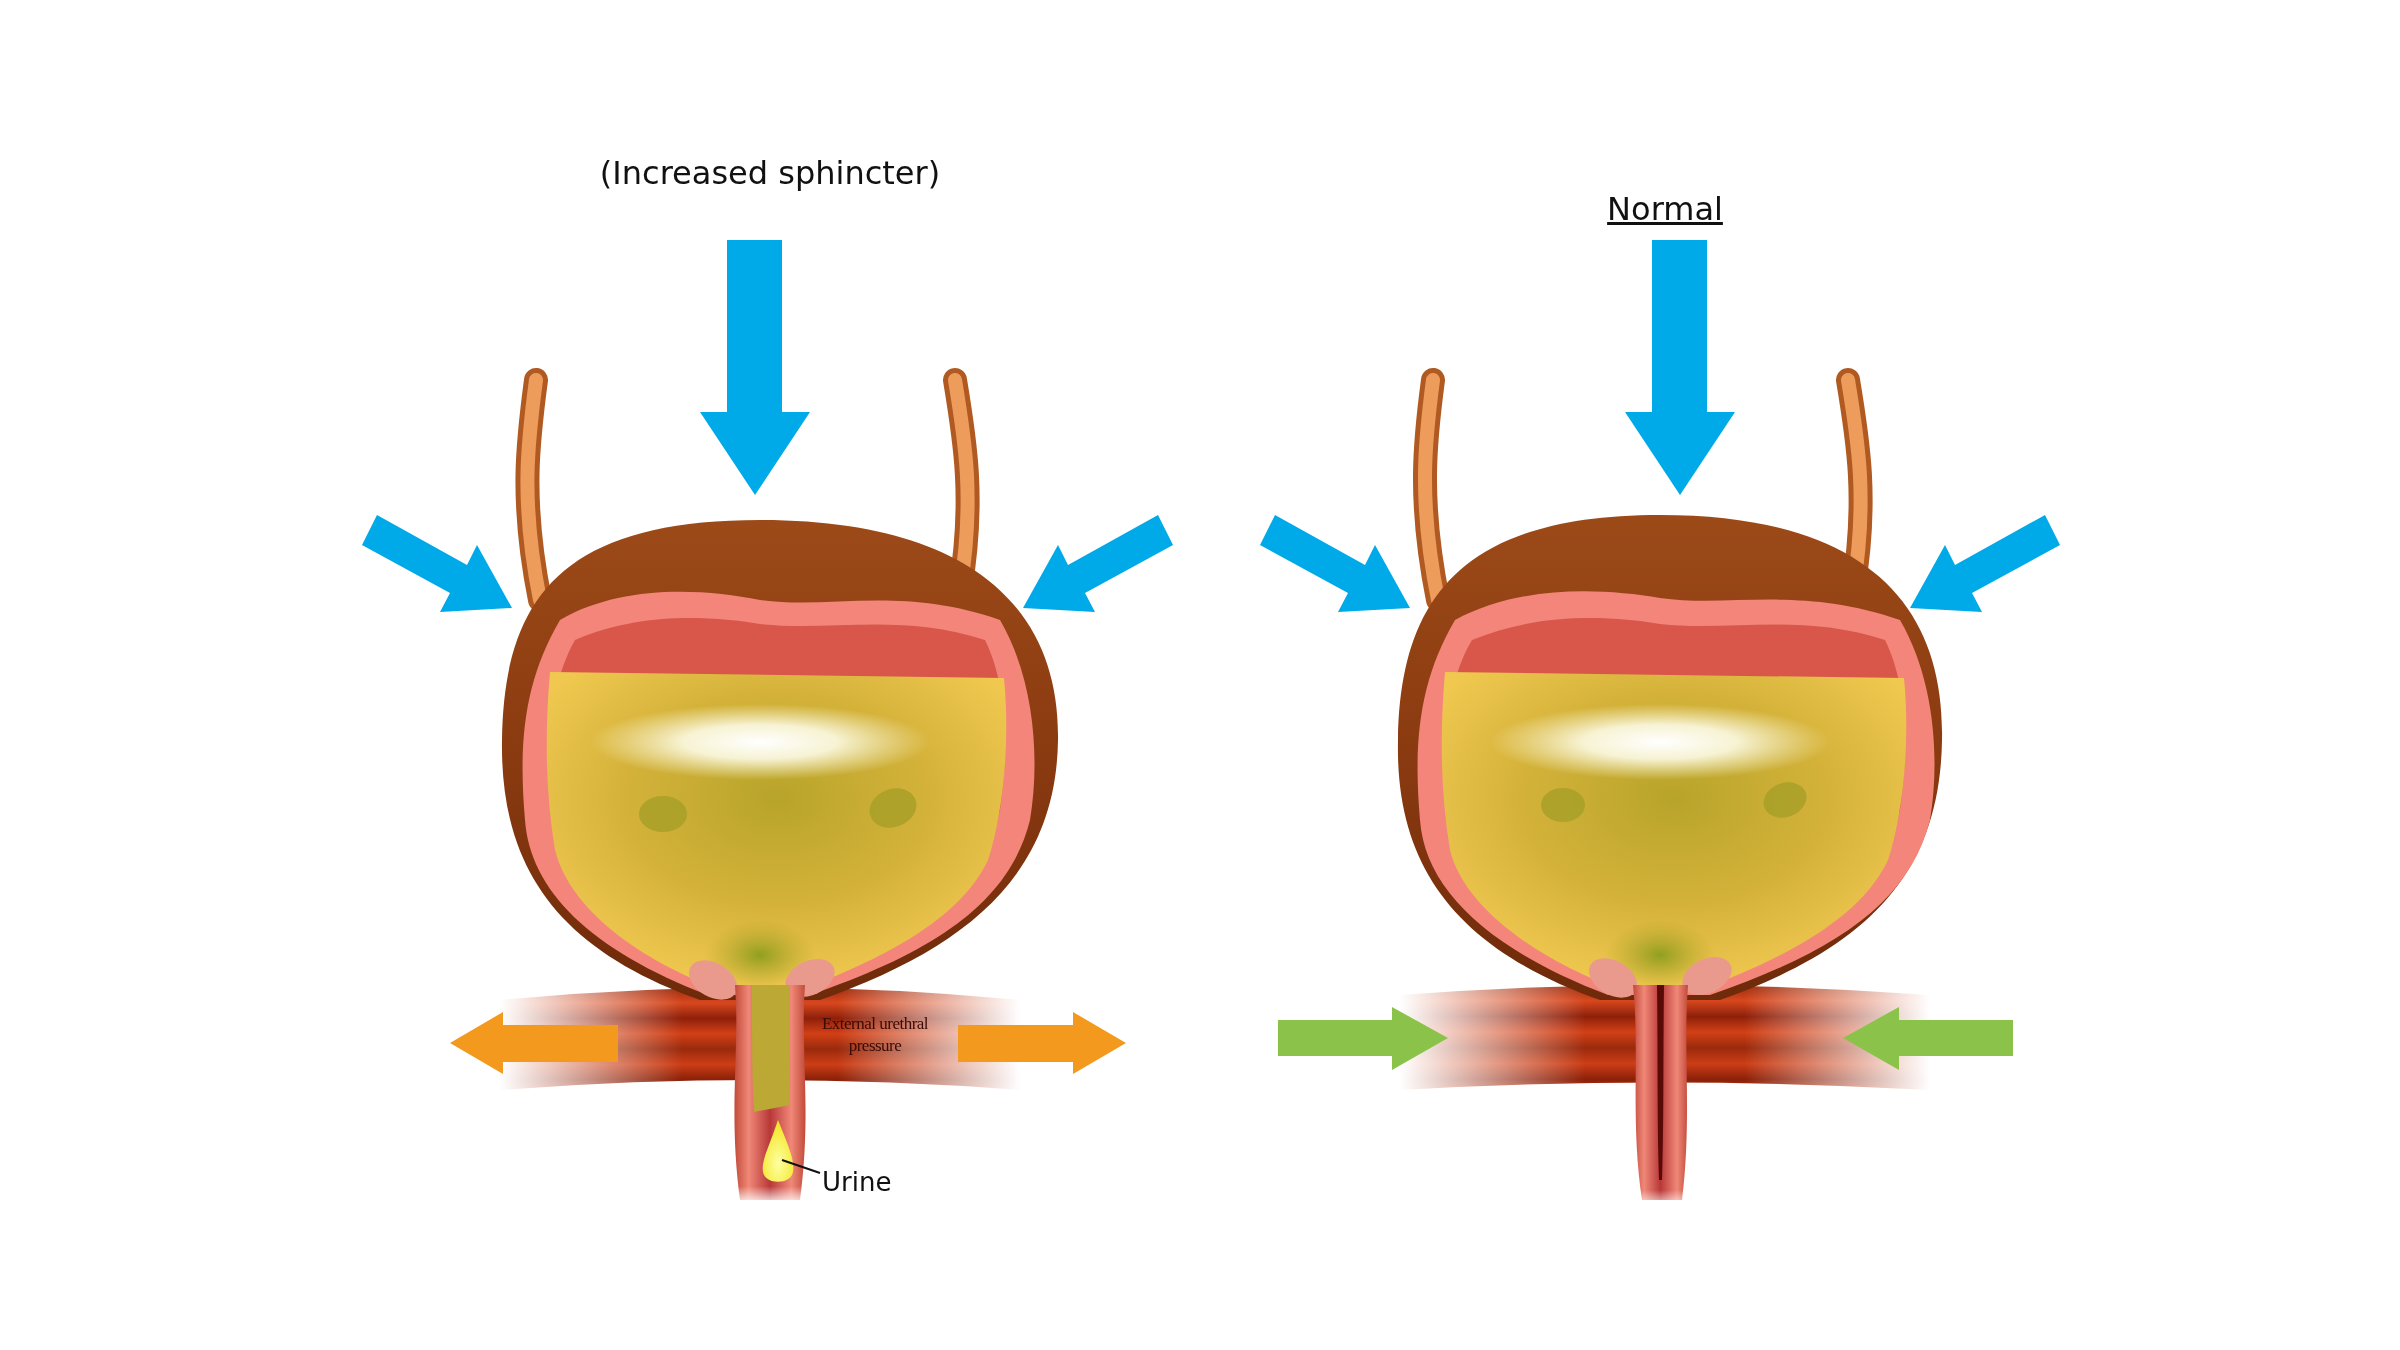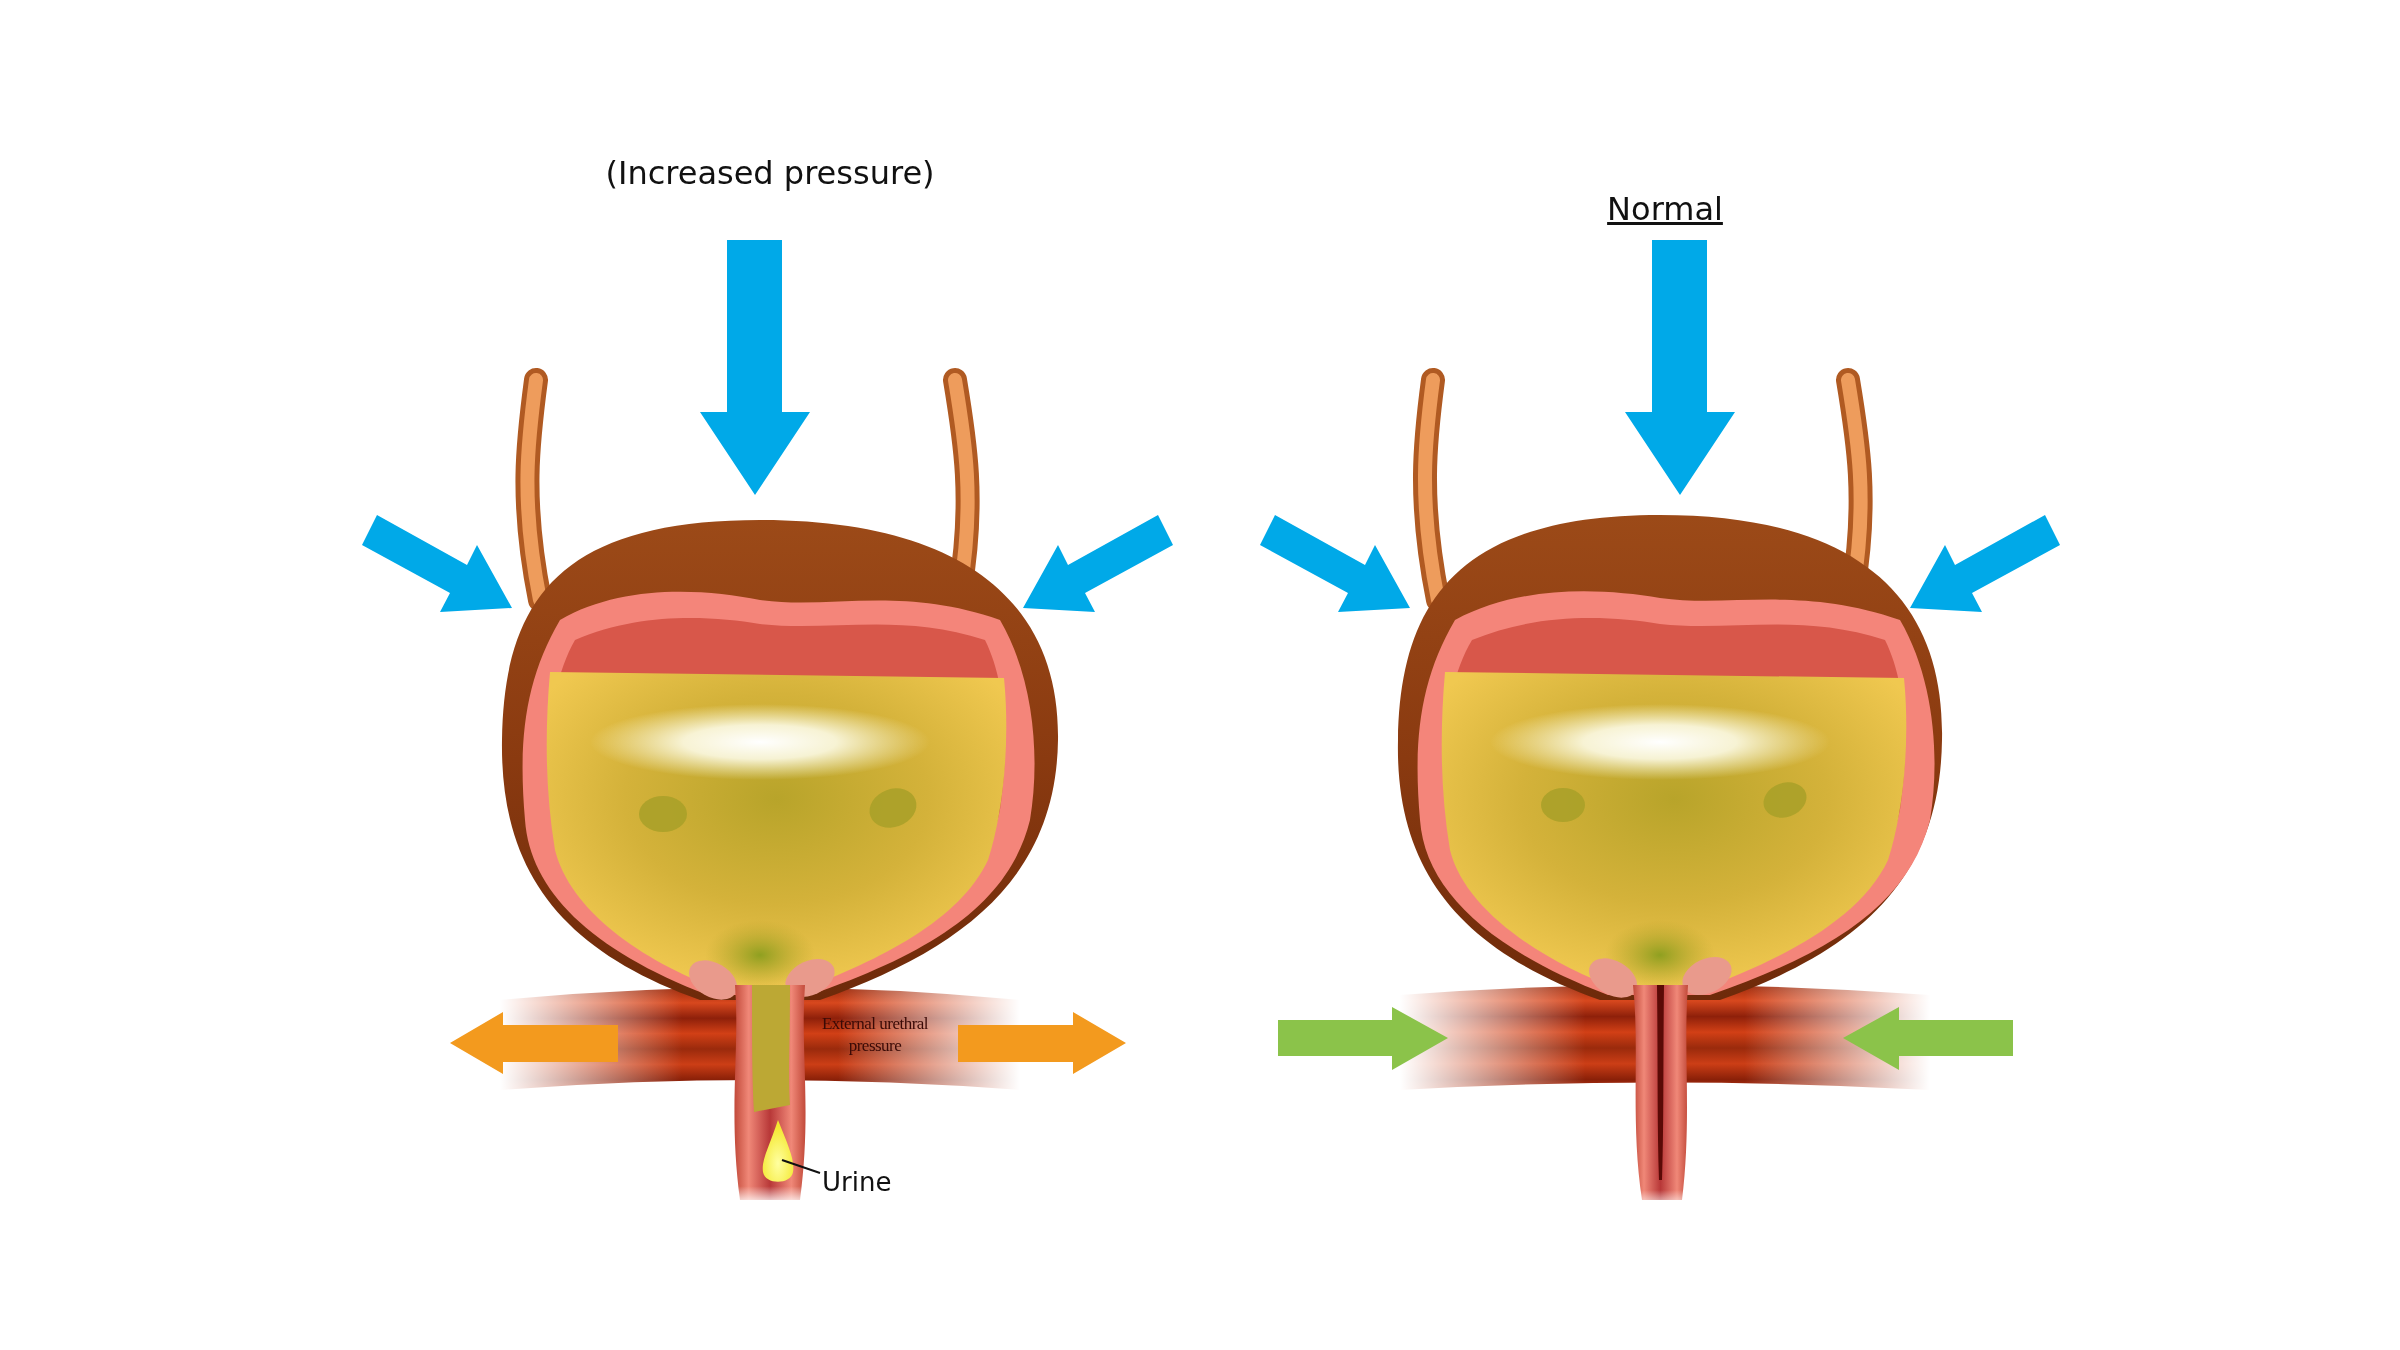--- a/index.html
+++ b/index.html
@@ -173,21 +173,21 @@
     <polygon points="1652,240 1707,240 1707,412 1735,412 1680,495 1625,412 1652,412" fill="#00A9E8"></polygon>
     <polygon points="1260,545 1275,515 1365,565 1375,545 1410,608 1338,612 1348,593" fill="#00A9E8"></polygon>
     <polygon points="2060,545 2045,515 1955,565 1945,545 1910,608 1982,612 1972,593" fill="#00A9E8"></polygon>
 
     <polygon points="1278,1020 1392,1020 1392,1007 1448,1038 1392,1070 1392,1056 1278,1056" fill="#8BC34A"></polygon>
     <polygon points="2013,1020 1899,1020 1899,1007 1843,1038 1899,1070 1899,1056 2013,1056" fill="#8BC34A"></polygon>
   </g>
 </svg>
 
 <div class="label title title-left">
-  <div>(Increased pressure)</div>
+  <div>(Increased sphincter)</div>
 </div>
 
 <div class="label title title-right">Normal</div>
 
 <div class="label sphincter-label">
   <div>External urethral</div>
   <div>pressure</div>
 </div>
 
 <div class="label urine-label">Urine</div>

